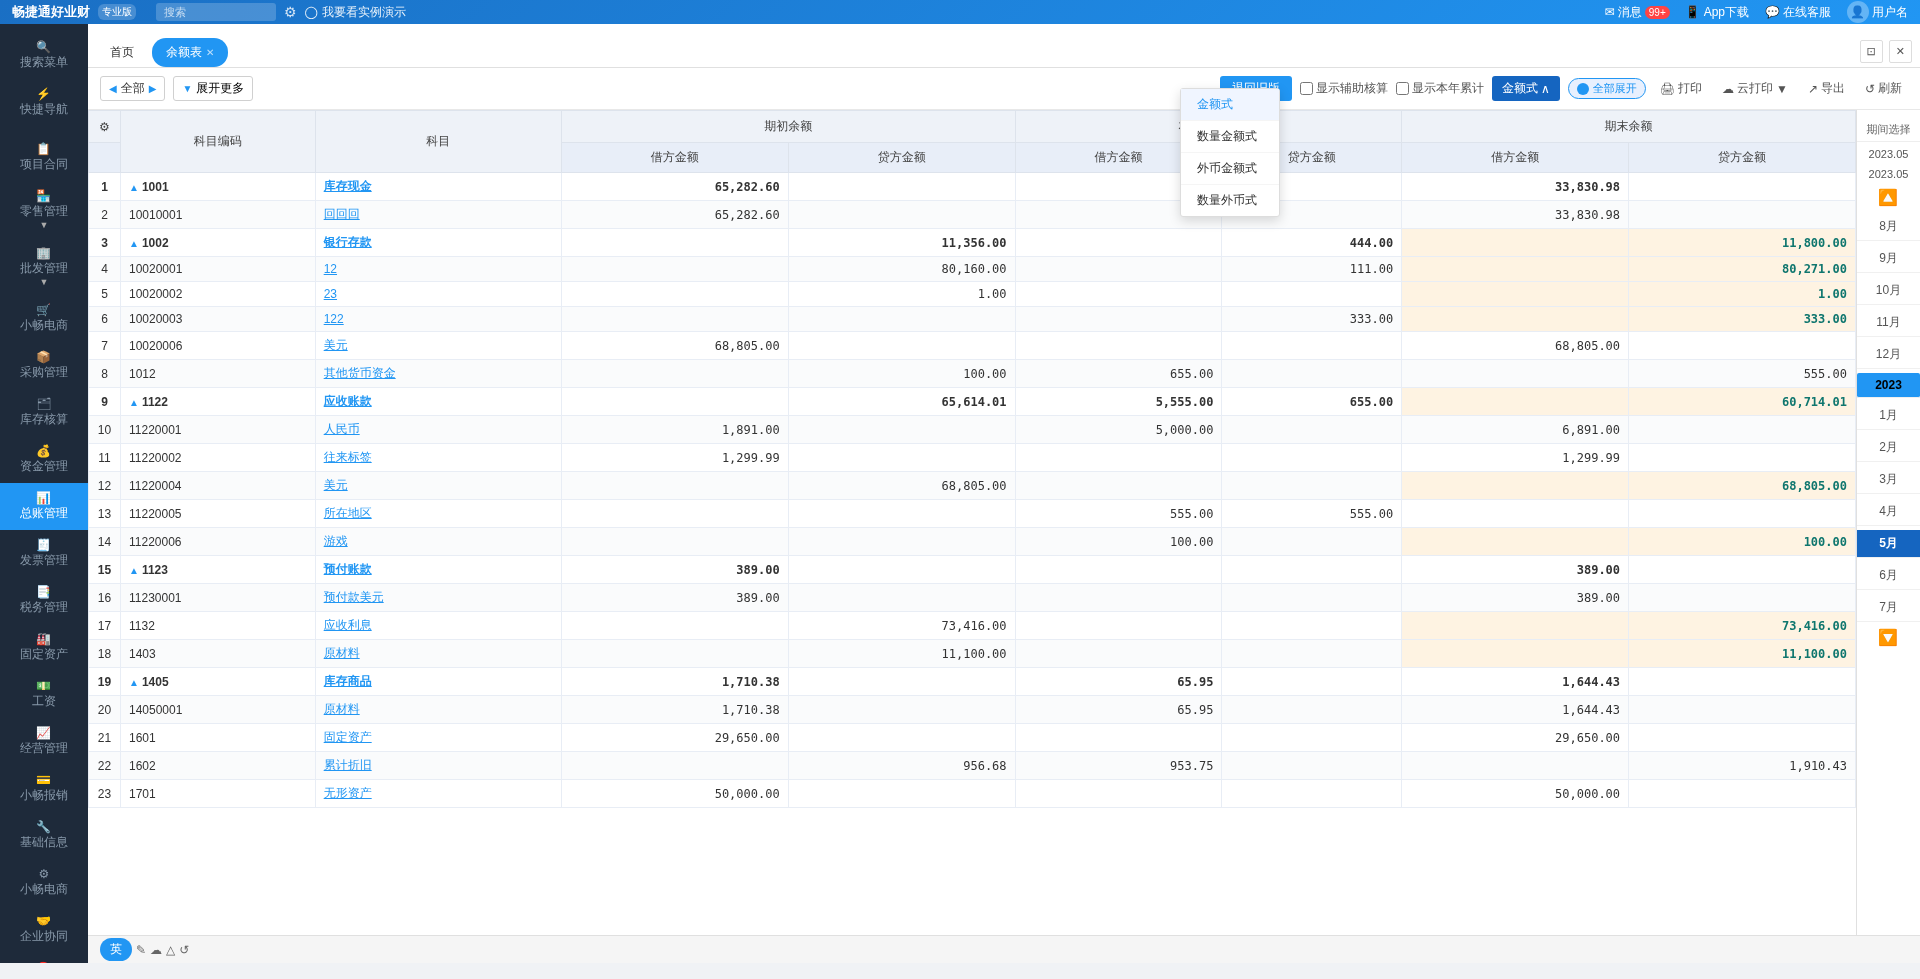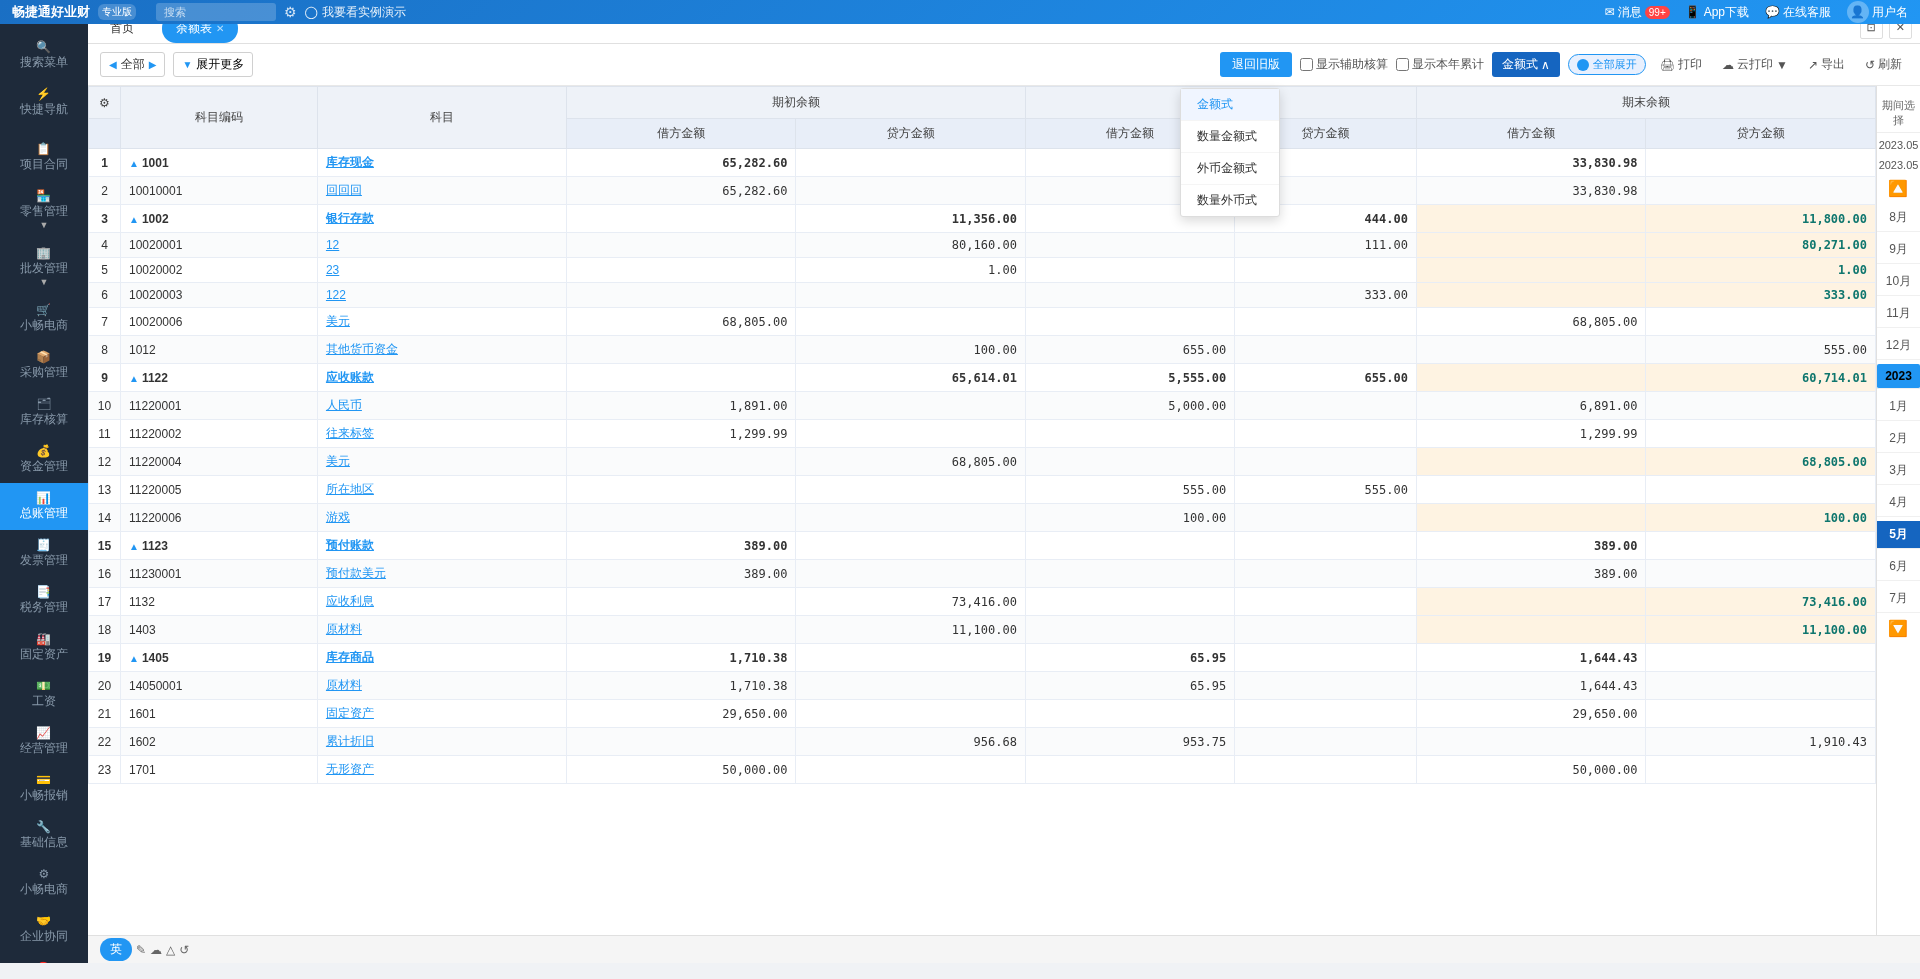--- a/index.html
+++ b/index.html
@@ -54,27 +54,27 @@
     .content-area {
       flex: 1;
       display: flex;
       flex-direction: column;
       overflow: hidden;
       background: #f5f6f8;
     }
 
     
     .tab-bar {
-      height: 20px;
+      height: 44px;
       background: white;
       display: flex;
       align-items: flex-end;
       padding: 0 8px;
       border-bottom: 1px solid #e0e0e0;
-      gap: 14px;
+      gap: 4px;
     }
     .tab {
       padding: 6px 14px;
       cursor: pointer;
       border-radius: 4px 4px 0 0;
       font-size: 12px;
       color: #666;
       display: flex;
       align-items: center;
       gap: 4px;
@@ -215,21 +215,21 @@
     .col-code { text-align: left; color: #333; }
     .col-name { text-align: left; }
     .col-amount { text-align: right; font-family: monospace; }
     .col-amount.highlight { background: #fef3e2 !important; color: #0f766e; font-weight: bold; }
 
     .account-link { color: #2196F3; text-decoration: underline; cursor: pointer; }
     .row-bold td { font-weight: bold; }
 
     
     .right-panel {
-      width: 44px;
+      width: 64px;
       background: white;
       border-left: 1px solid #e0e0e0;
       display: flex;
       flex-direction: column;
       align-items: center;
       padding-top: 8px;
       gap: 4px;
     }
 
     .period-label {

